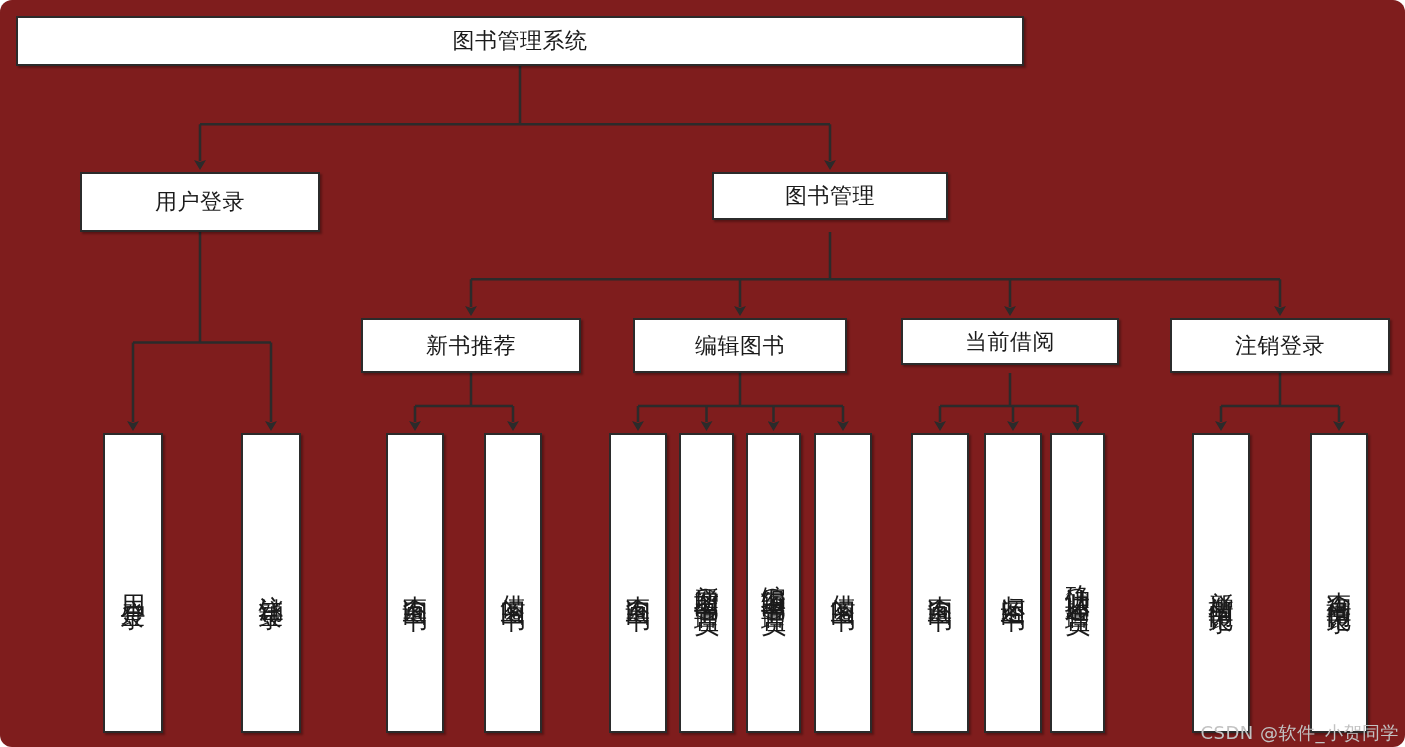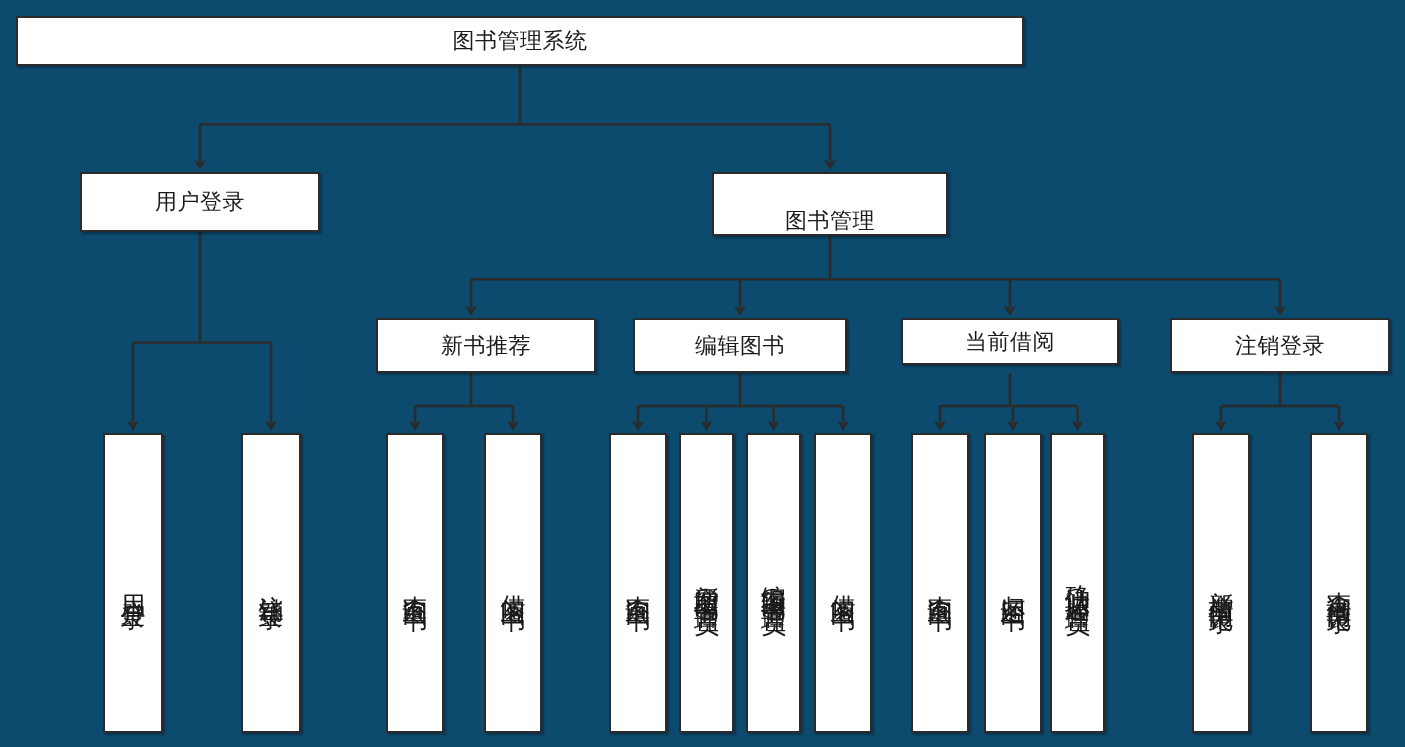--- a/index.html
+++ b/index.html
@@ -8,22 +8,23 @@
     padding: 0;
     background: #ffffff;
   }
   body {
     font-family: "DejaVu Sans", "Liberation Sans", sans-serif;
   }
   #canvas {
     position: relative;
     width: 1405px;
     height: 747px;
-    background: #0c4a6e;
+    background: #7f1d1d;
     overflow: hidden;
+    border-radius: 12px;
   }
   svg.edges {
     position: absolute;
     left: 0;
     top: 0;
     width: 1405px;
     height: 747px;
     pointer-events: none;
   }
   .node {
@@ -117,24 +118,24 @@
       </g>
   </svg>
 
   <div id="node-layer">
       <div class="node horiz" style="left: 16px; top: 16px; width: 1008px; height: 50px;">
         <span class="label">图书管理系统</span>
       </div>
       <div class="node horiz" style="left: 80px; top: 172px; width: 240px; height: 60px;">
         <span class="label">用户登录</span>
       </div>
-      <div class="node horiz" style="left: 712px; top: 172px; width: 236px; height: 64px; align-items: flex-end;">
+      <div class="node horiz" style="left: 712px; top: 172px; width: 236px; height: 48px;">
         <span class="label">图书管理</span>
       </div>
-      <div class="node horiz" style="left: 376px; top: 318px; width: 220px; height: 55px;">
+      <div class="node horiz" style="left: 361px; top: 318px; width: 220px; height: 55px;">
         <span class="label">新书推荐</span>
       </div>
       <div class="node horiz" style="left: 633px; top: 318px; width: 214px; height: 55px;">
         <span class="label">编辑图书</span>
       </div>
       <div class="node horiz" style="left: 901px; top: 318px; width: 218px; height: 47px;">
         <span class="label">当前借阅</span>
       </div>
       <div class="node horiz" style="left: 1170px; top: 318px; width: 220px; height: 55px;">
         <span class="label">注销登录</span>
@@ -173,13 +174,14 @@
         <span class="label">确认归还（管理员）</span>
       </div>
       <div class="node vert" style="left: 1192px; top: 433px; width: 58px; height: 300px;">
         <span class="label">新增借阅记录</span>
       </div>
       <div class="node vert" style="left: 1310px; top: 433px; width: 58px; height: 300px;">
         <span class="label">查询借阅记录</span>
       </div>
     </div>
 
+  <div id="watermark">CSDN @软件_小贺同学</div>
 </div>
 
 </body></html>

